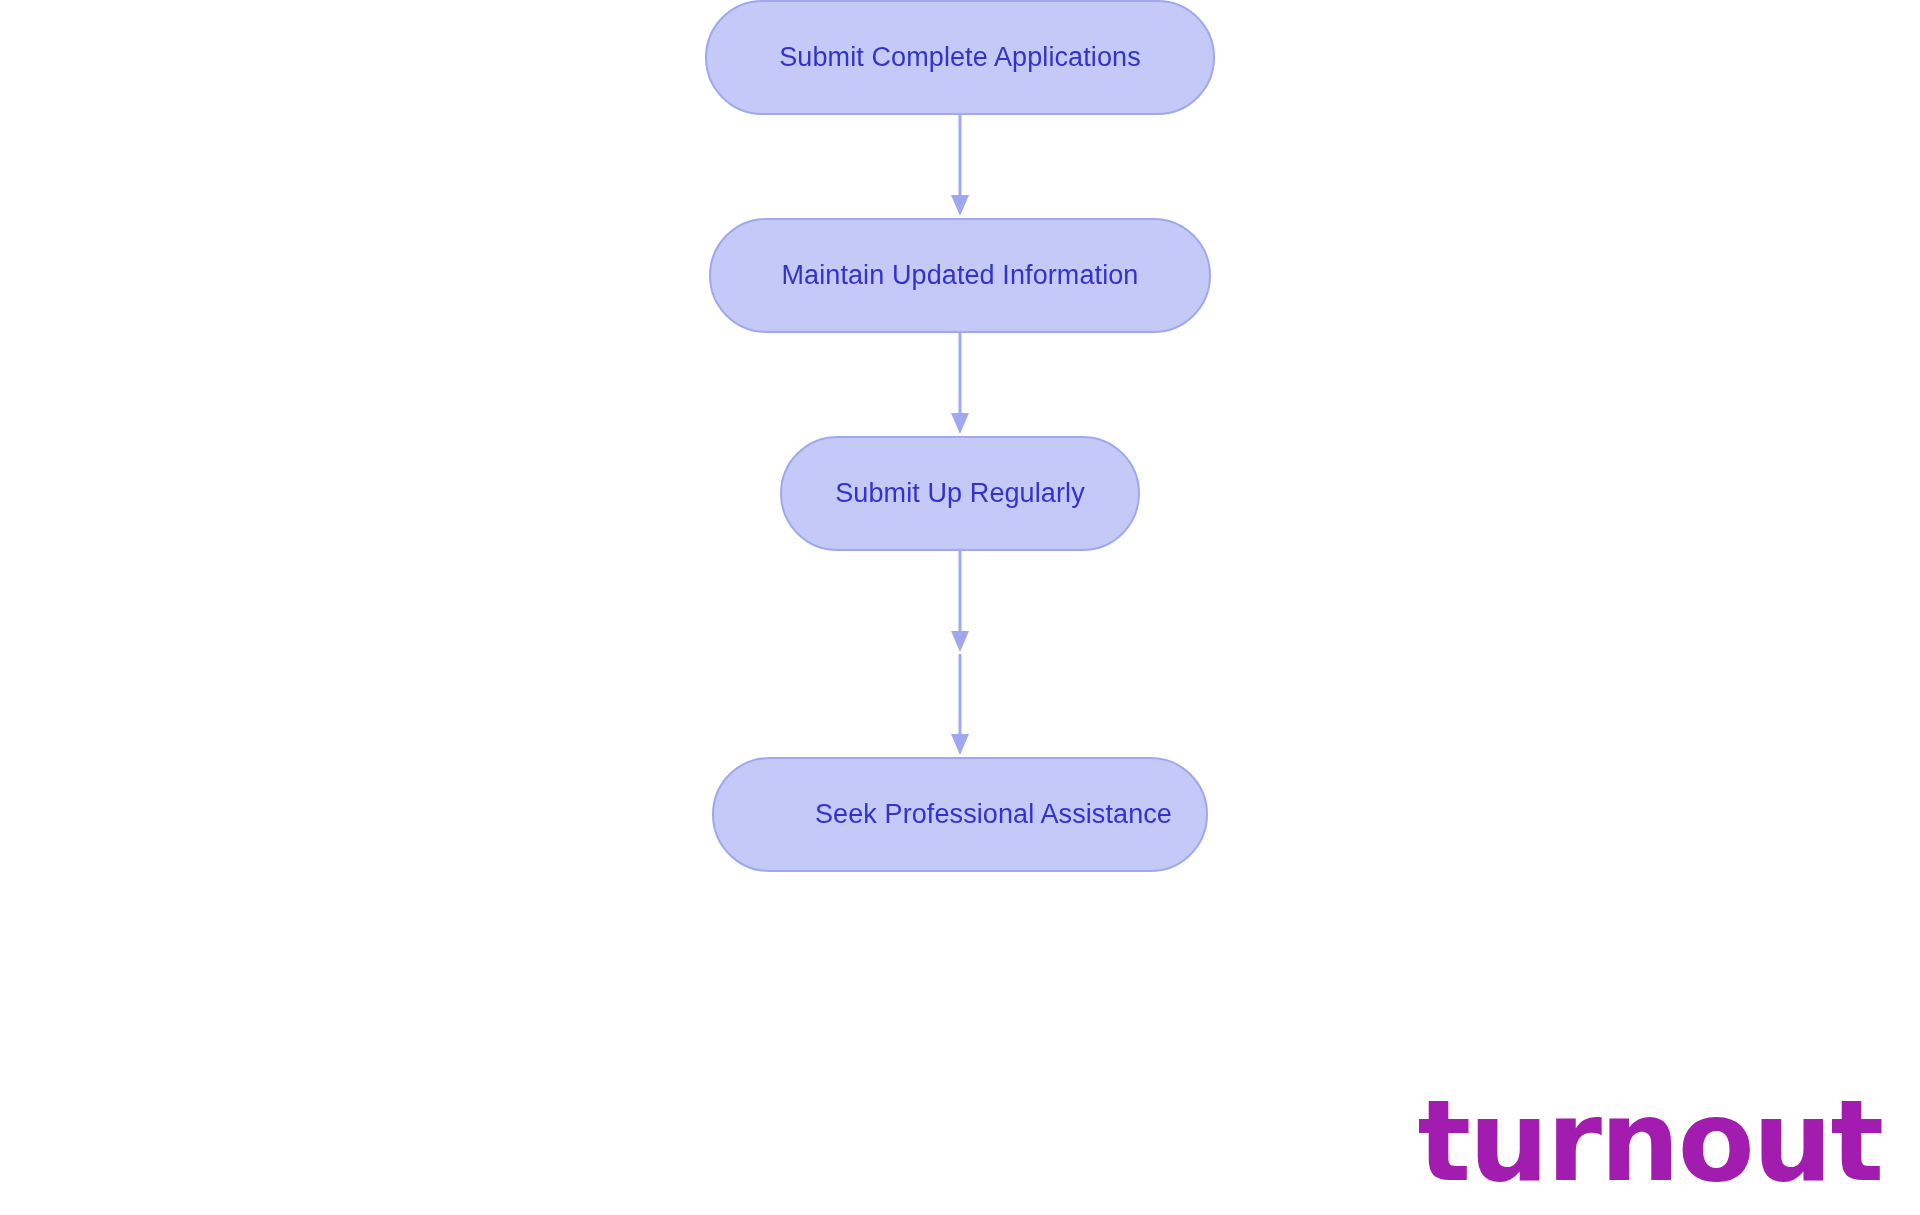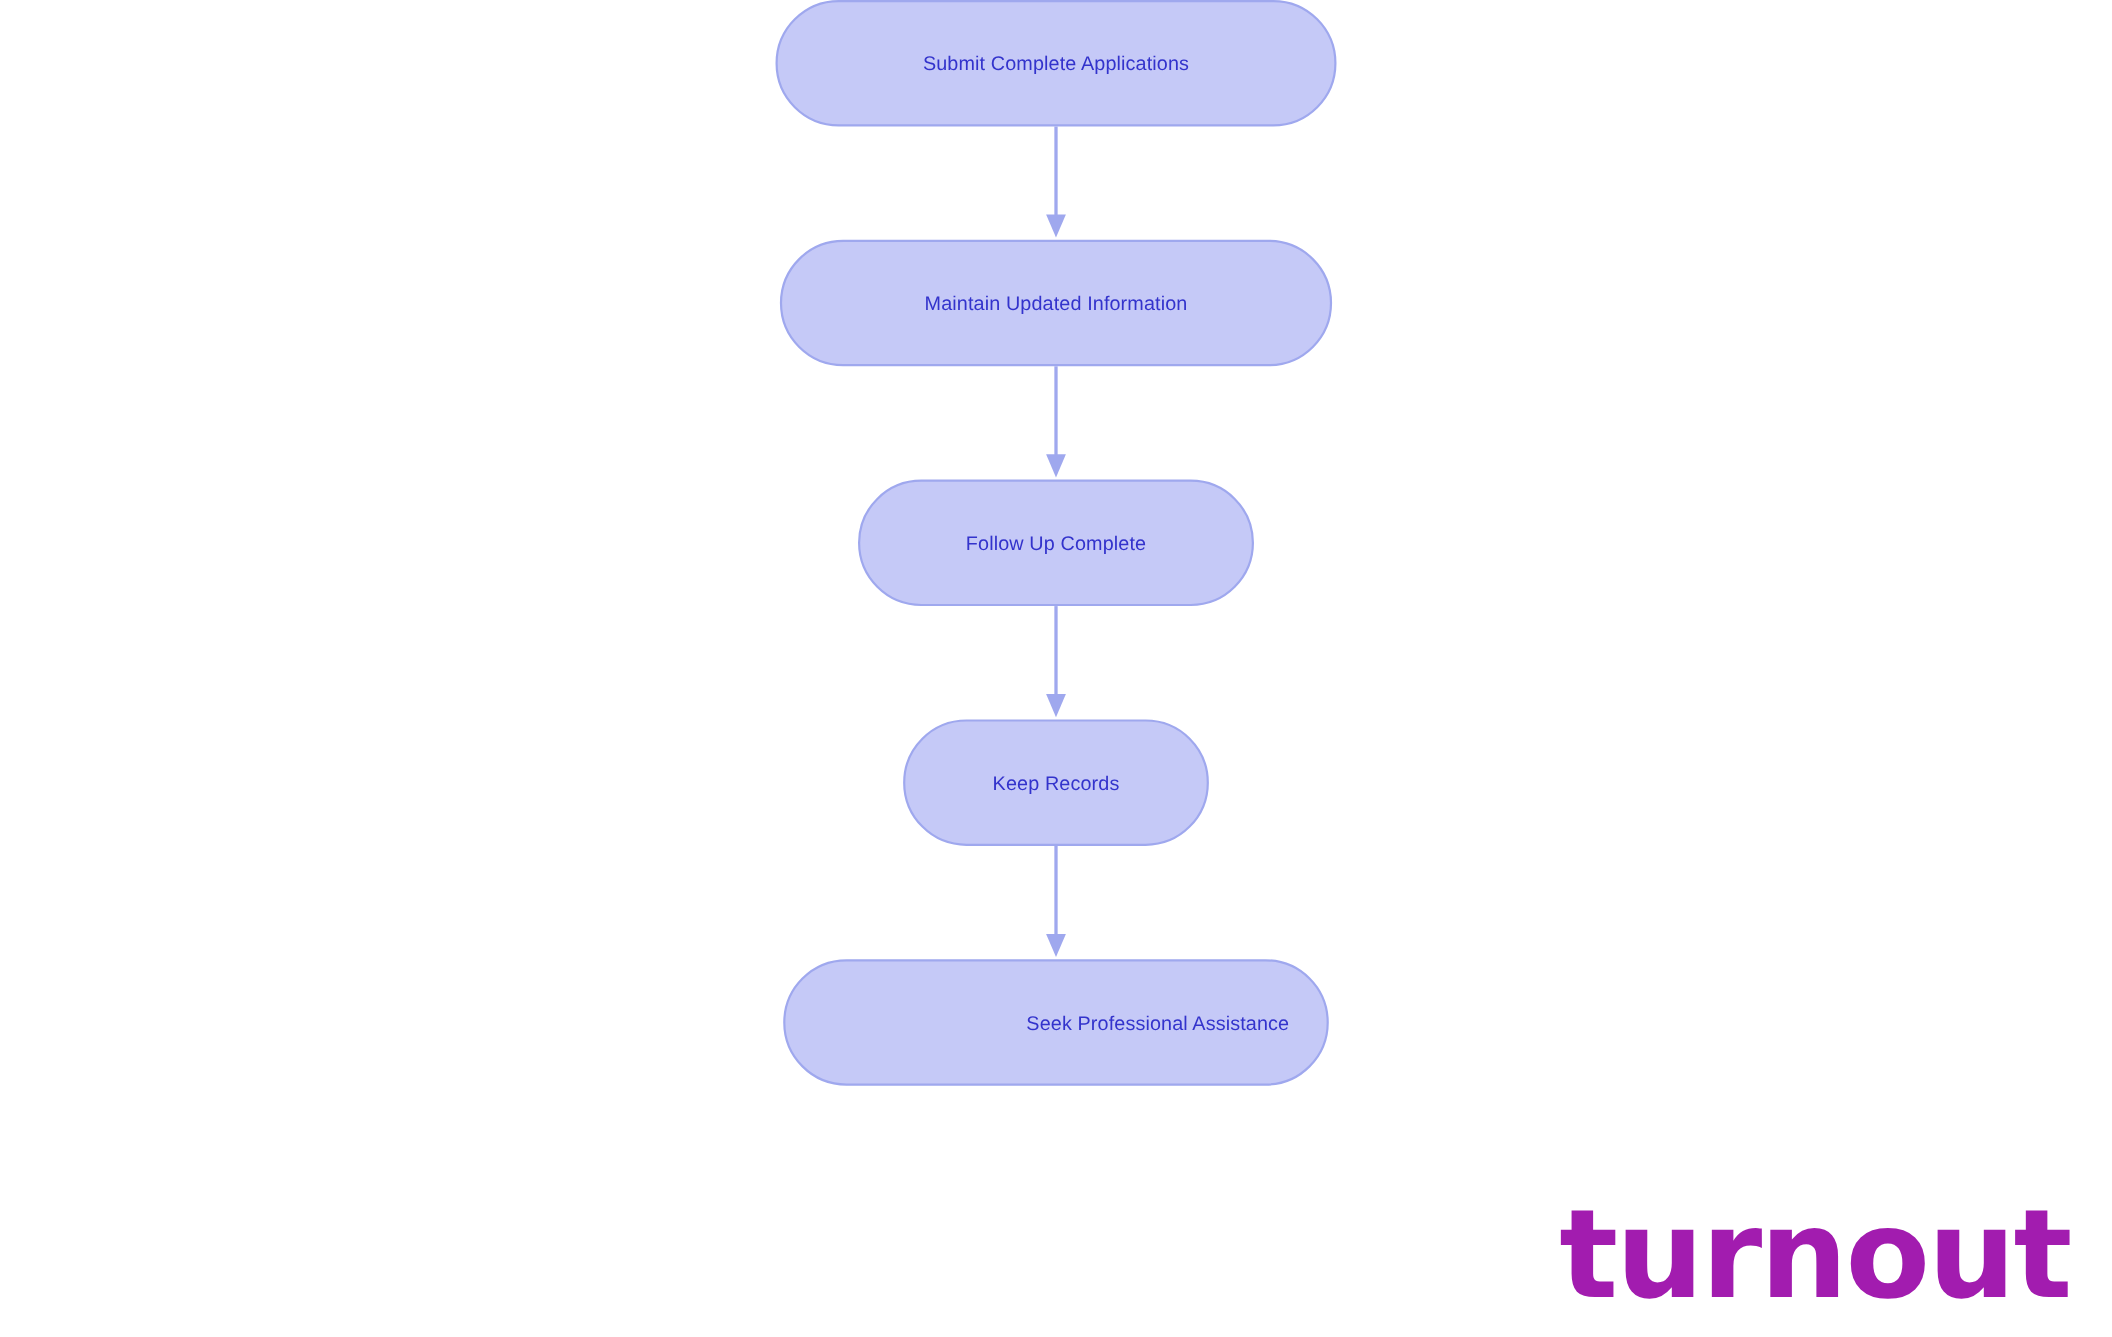--- a/index.html
+++ b/index.html
@@ -44,21 +44,21 @@
     background: #c5c9f7;
     border: 2px solid #9fa8ee;
     display: flex;
     align-items: center;
     justify-content: center;
     padding: 0 34px;
     flex: 0 0 auto;
   }
 
   .node-label {
-    font-size: 18px;
+    font-size: 27px;
     line-height: 1;
     color: #3333cc;
     letter-spacing: 0.1px;
     white-space: nowrap;
     font-weight: 400;
   }
 
   
   .n0 { width: 510px; }
   .n1 { width: 502px; }
@@ -119,33 +119,30 @@
     </div>
 
     <div class="connector">
       <svg class="conn-svg" viewBox="0 0 26 103" xmlns="http://www.w3.org/2000/svg">
         <line x1="13" y1="0" x2="13" y2="83" stroke="#9fa8ee" stroke-width="3"></line>
         <polygon points="13,101 4,80 22,80" fill="#9fa8ee"></polygon>
       </svg>
     </div>
 
     <div class="node n2">
-      <span class="node-label">Follow Up Complete</span>
+      <span class="node-label">Submit Up Regularly</span>
     </div>
 
     <div class="connector">
       <svg class="conn-svg" viewBox="0 0 26 103" xmlns="http://www.w3.org/2000/svg">
         <line x1="13" y1="0" x2="13" y2="83" stroke="#9fa8ee" stroke-width="3"></line>
         <polygon points="13,101 4,80 22,80" fill="#9fa8ee"></polygon>
       </svg>
     </div>
 
-    <div class="node n3">
-      <span class="node-label">Keep Records</span>
-    </div>
 
     <div class="connector">
       <svg class="conn-svg" viewBox="0 0 26 103" xmlns="http://www.w3.org/2000/svg">
         <line x1="13" y1="0" x2="13" y2="83" stroke="#9fa8ee" stroke-width="3"></line>
         <polygon points="13,101 4,80 22,80" fill="#9fa8ee"></polygon>
       </svg>
     </div>
 
     <div class="node n4">
       <span class="node-label">Seek Professional Assistance</span>

